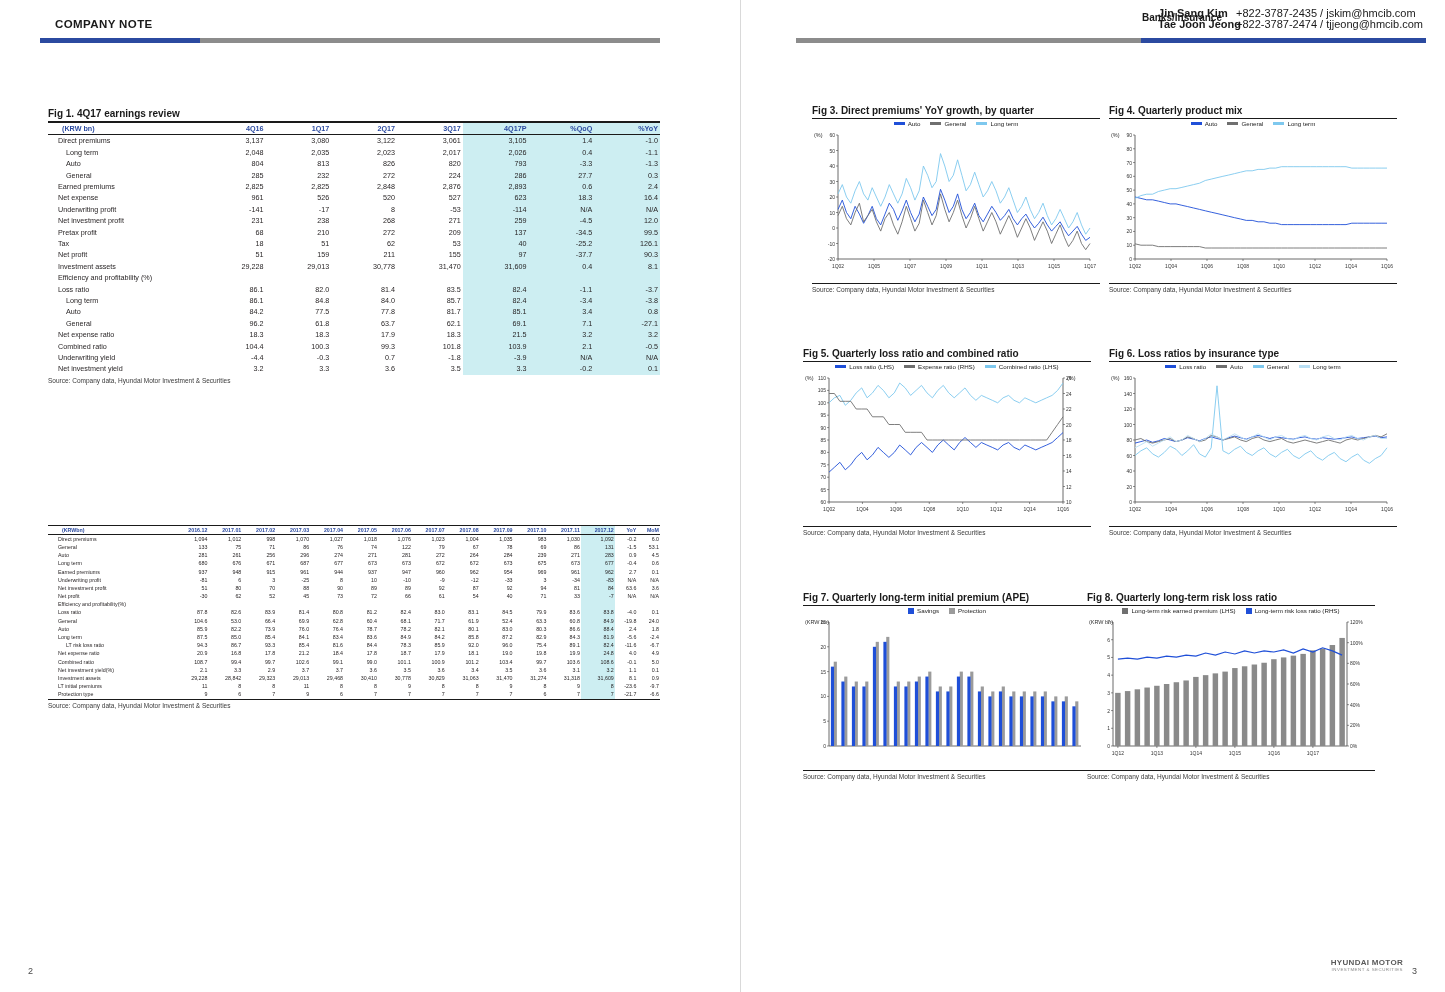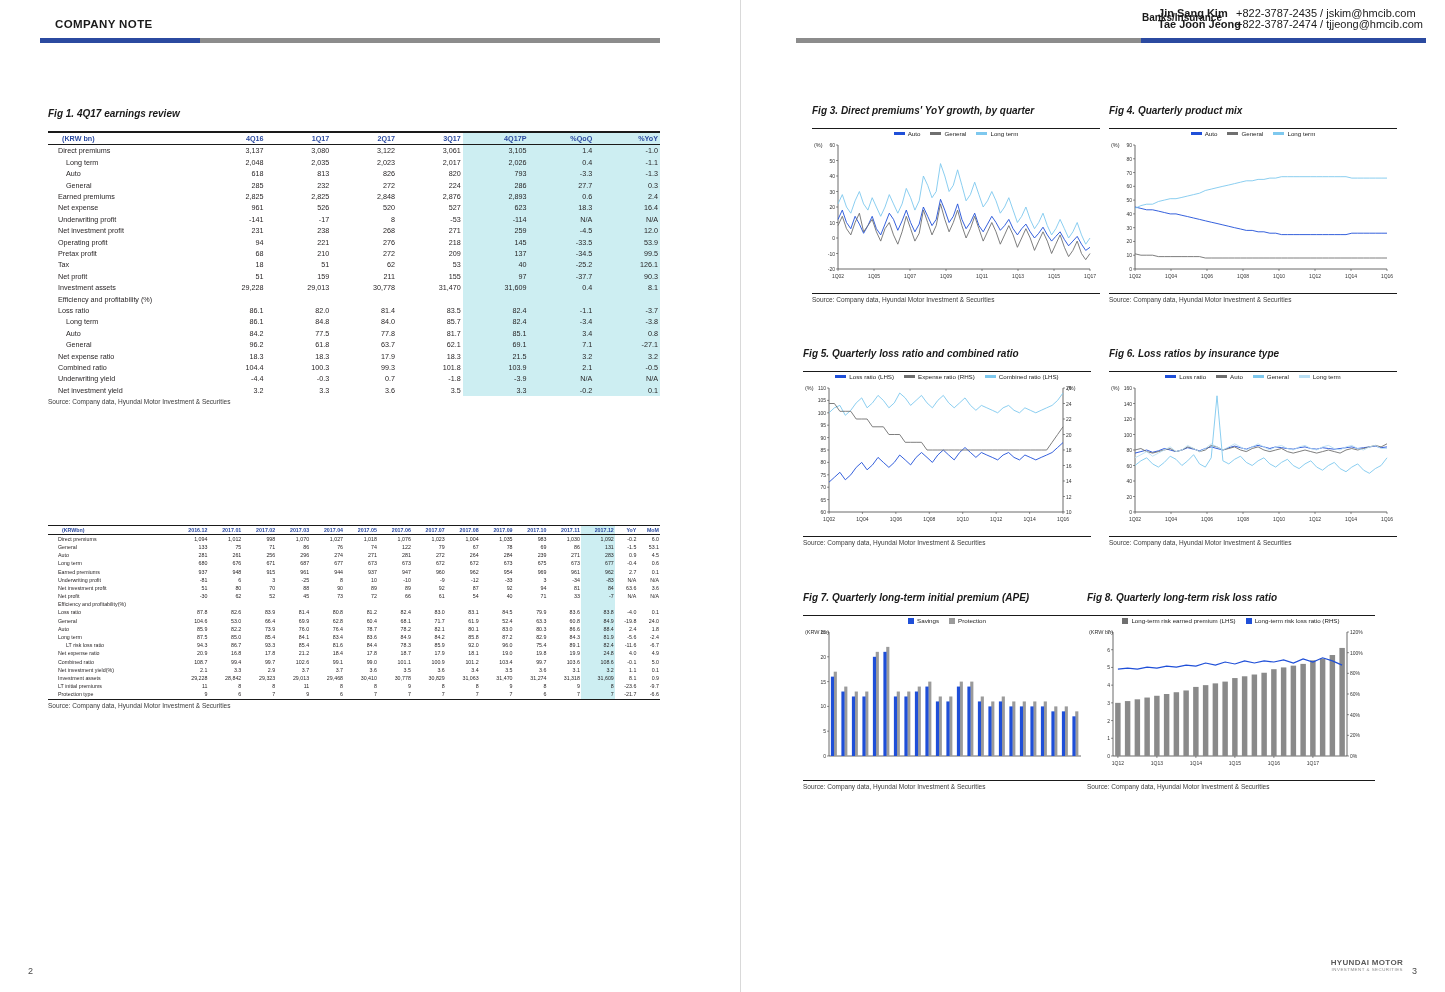--- a/index.html
+++ b/index.html
@@ -27,21 +27,21 @@
   .rule-grey { background:#8c8c8c; }
 
   .hdr-right { position:absolute; right:22px; top:8px; text-align:left; }
   .hdr-right .cat { font-size:10px; font-weight:bold; color:#1a1a1a; position:absolute; right:201px; top:4px; white-space:nowrap;}
   .an-row { font-size:11px; color:#1a1a1a; line-height:11px; white-space:nowrap; }
   .an-name { font-weight:bold; display:inline-block; width:78px; }
 
   
   .fig-title {
     font-size:10px; font-weight:bold; color:#1a1a1a;
-    border-bottom:1.2px solid #1a1a1a; padding-bottom:12px;font-style:italic;
+    border-bottom:1.2px solid #1a1a1a; padding-bottom:2px;
   }
   .src { font-size:6.5px; color:#3a3a3a; margin-top:2px; }
 
   
   table { border-collapse:collapse; width:100%; }
   .t1 { font-size:7.2px; }
   .t1 th, .t1 td { padding:1.1px 2px; line-height:9.2px; white-space:nowrap; }
   .t1 thead th { color:#2b4aa0; font-weight:bold; text-align:right; }
   .t1 thead th.lbl { text-align:left; }
   .t1 td.num { text-align:right; }
@@ -113,21 +113,21 @@
             <td class="num">2,048</td>
             <td class="num">2,035</td>
             <td class="num">2,023</td>
             <td class="num">2,017</td>
             <td class="num hl">2,026</td>
             <td class="num hl">0.4</td>
             <td class="num hl">-1.1</td>
           </tr>
           <tr>
             <td class="lbl indent2">Auto</td>
-            <td class="num">618</td>
+            <td class="num">804</td>
             <td class="num">813</td>
             <td class="num">826</td>
             <td class="num">820</td>
             <td class="num hl">793</td>
             <td class="num hl">-3.3</td>
             <td class="num hl">-1.3</td>
           </tr>
           <tr>
             <td class="lbl indent2">General</td>
             <td class="num">285</td>
@@ -170,30 +170,20 @@
           </tr>
           <tr>
             <td class="lbl indent1">Net investment profit</td>
             <td class="num">231</td>
             <td class="num">238</td>
             <td class="num">268</td>
             <td class="num">271</td>
             <td class="num hl">259</td>
             <td class="num hl">-4.5</td>
             <td class="num hl">12.0</td>
-          </tr>
-          <tr>
-            <td class="lbl indent1">Operating profit</td>
-            <td class="num">94</td>
-            <td class="num">221</td>
-            <td class="num">276</td>
-            <td class="num">218</td>
-            <td class="num hl">145</td>
-            <td class="num hl">-33.5</td>
-            <td class="num hl">53.9</td>
           </tr>
           <tr>
             <td class="lbl indent1">Pretax profit</td>
             <td class="num">68</td>
             <td class="num">210</td>
             <td class="num">272</td>
             <td class="num">209</td>
             <td class="num hl">137</td>
             <td class="num hl">-34.5</td>
             <td class="num hl">99.5</td>

